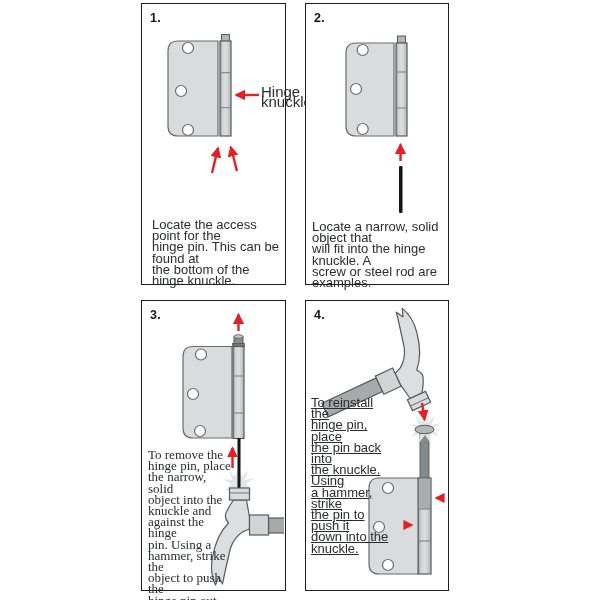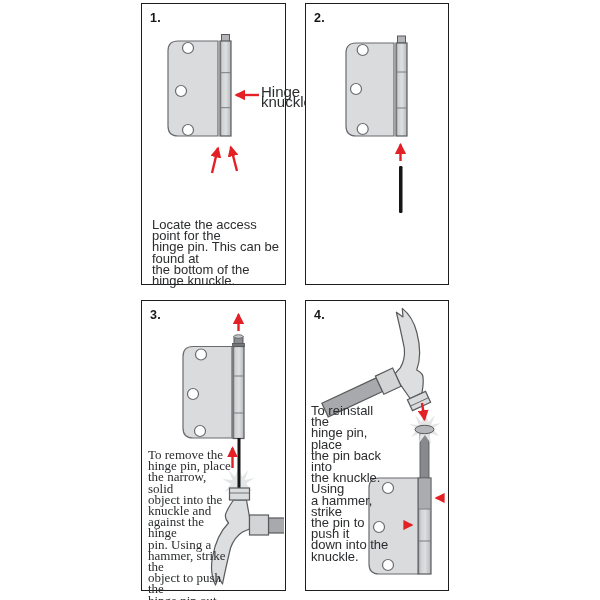--- a/index.html
+++ b/index.html
@@ -10,21 +10,21 @@
   .panel{position:absolute;border:1.6px solid #1d1d1f;background:#fff;box-sizing:border-box;}
   #p1{left:141px;top:3px;width:145px;height:282px;}
   #p2{left:305px;top:3px;width:144px;height:282px;}
   #p3{left:141px;top:300px;width:145px;height:291px;}
   #p4{left:305px;top:300px;width:144px;height:291px;}
   .step-num{position:absolute;left:8px;top:7px;font-size:12.5px;font-weight:bold;color:#161617;letter-spacing:0.3px;}
   .caption{position:absolute;font-size:13px;line-height:11.2px;color:#2a2c2e;white-space:pre-line;}
   #p1 .caption{left:10px;top:215px;width:130px;}
   #p2 .caption{left:6px;top:217px;width:134px;}
   #p3 .caption{left:6px;top:148px;width:84px;font-family:Liberation Serif, serif;}
-  #p4 .caption{left:5px;top:104px;width:78px;}
+  #p4 .caption{left:5px;top:96px;width:78px;text-decoration:underline;}
   .callout{position:absolute;left:119px;top:83px;font-size:15px;line-height:10.4px;color:#2a2c2e;white-space:pre-line;}
   svg.illus{position:absolute;left:0;top:0;display:block;}
 </style>
 </head>
 <body>
 
 <svg width="0" height="0" style="position:absolute" aria-hidden="true">
   <defs>
     <linearGradient id="kg" x1="0" y1="0" x2="1" y2="0">
       <stop offset="0" stop-color="#939598"></stop>
@@ -87,20 +87,23 @@
     <g>
       <path d="M88,39 H50 Q40,39 40,49 V122 Q40,132 50,132 H88 Z" fill="#d9dbdd" stroke="#6a6b6e" stroke-width="1.2"></path>
       <circle cx="56.7" cy="46" r="5.5" fill="#ffffff" stroke="#6a6b6e" stroke-width="1.2"></circle>
       <circle cx="50" cy="85" r="5.5" fill="#ffffff" stroke="#6a6b6e" stroke-width="1.2"></circle>
       <circle cx="56.7" cy="125" r="5.5" fill="#ffffff" stroke="#6a6b6e" stroke-width="1.2"></circle>
     </g>
     <line x1="94.5" y1="157" x2="94.5" y2="140.5" stroke="#e32026" stroke-width="2.4" marker-end="url(#ra)"></line>
     <rect x="93" y="162" width="3.5" height="47" rx="1.2" fill="#151515"></rect>
   </svg>
   <div class="step-num">2.</div>
+  <div class="caption">Locate a narrow, solid object that
+will fit into the hinge knuckle. A
+screw or steel rod are examples.</div>
 </div>
 
 <div class="panel" id="p3">
   <svg class="illus" width="142" height="288" viewBox="0 0 142 288">
     <line x1="96.5" y1="30" x2="96.5" y2="13.5" stroke="#e32026" stroke-width="2.4" marker-end="url(#ra)"></line>
     <g>
       <rect x="92" y="35.5" width="9" height="7.5" fill="#8a8c8f" stroke="#55565a" stroke-width="1"></rect>
       <rect x="90.5" y="42.5" width="12" height="3.2" fill="#75777a" stroke="#55565a" stroke-width="0.8"></rect>
       <ellipse cx="96.5" cy="35.5" rx="4.6" ry="1.8" fill="#c5c7c9" stroke="#55565a" stroke-width="0.8"></ellipse>
     </g>

